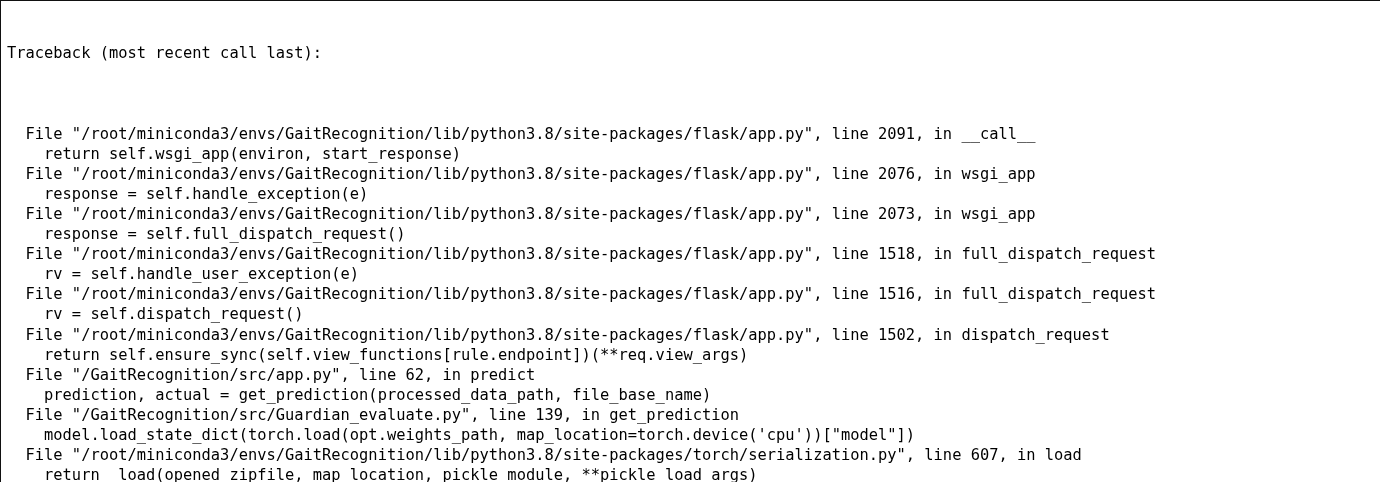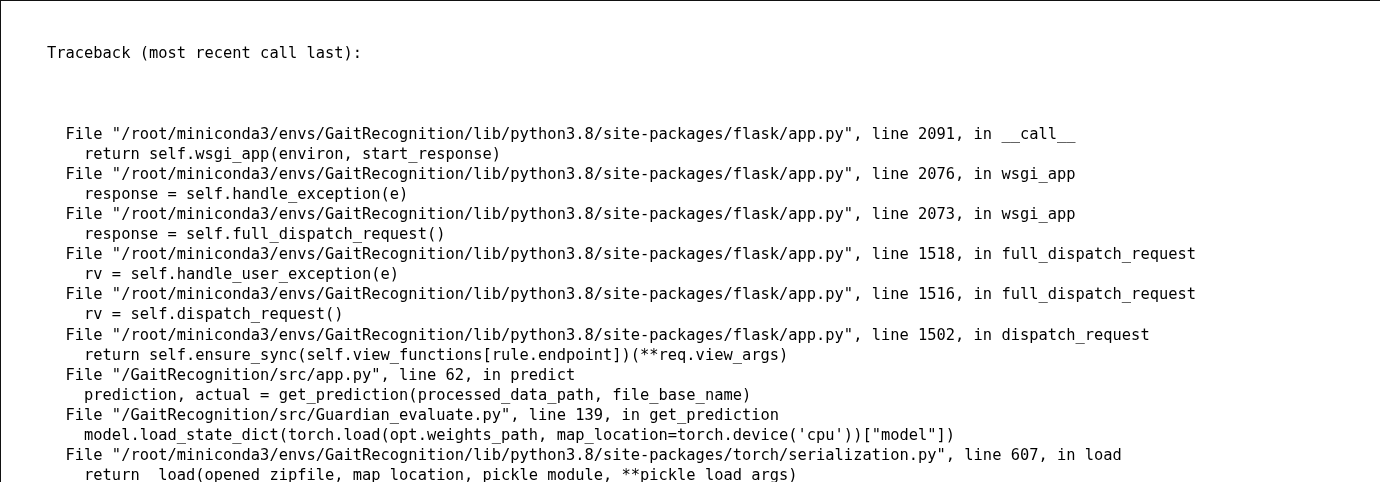--- a/index.html
+++ b/index.html
@@ -15,21 +15,20 @@
 
   #traceback-panel {
     position: relative;
     width: 1380px;
     height: 482px;
     box-sizing: border-box;
     background: #ffffff;
     border-top: 1.5px solid #111111;
     border-left: 1.5px solid #111111;
     overflow: hidden;
-    padding-left: 40px;
   }
 
   #traceback-body {
     padding: 2px 0 0 6px;
     font-family: "DejaVu Sans Mono", "Liberation Mono", monospace;
     font-size: 15.4px;
     line-height: 20.1px;
     color: #000000;
     white-space: pre;
     letter-spacing: 0px;

